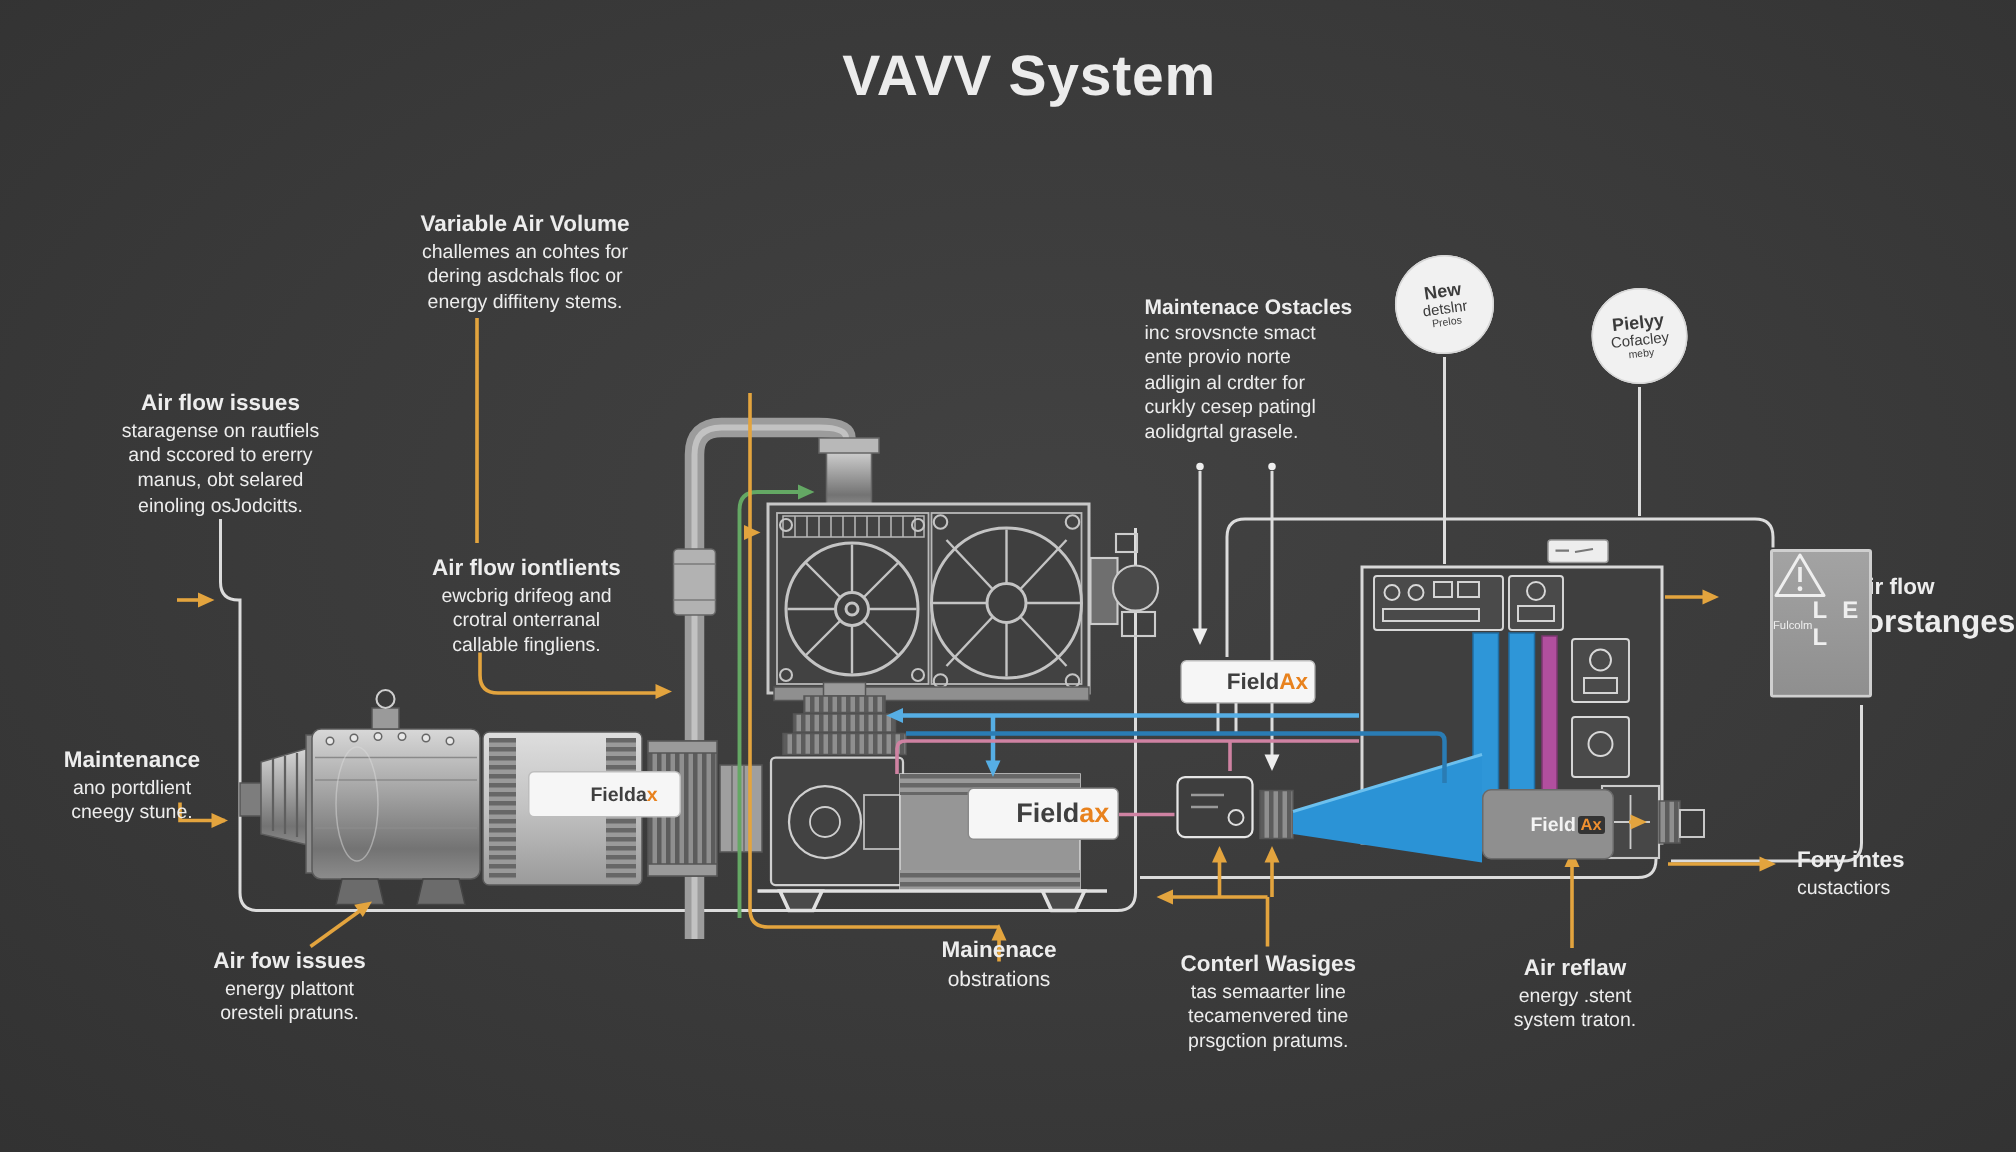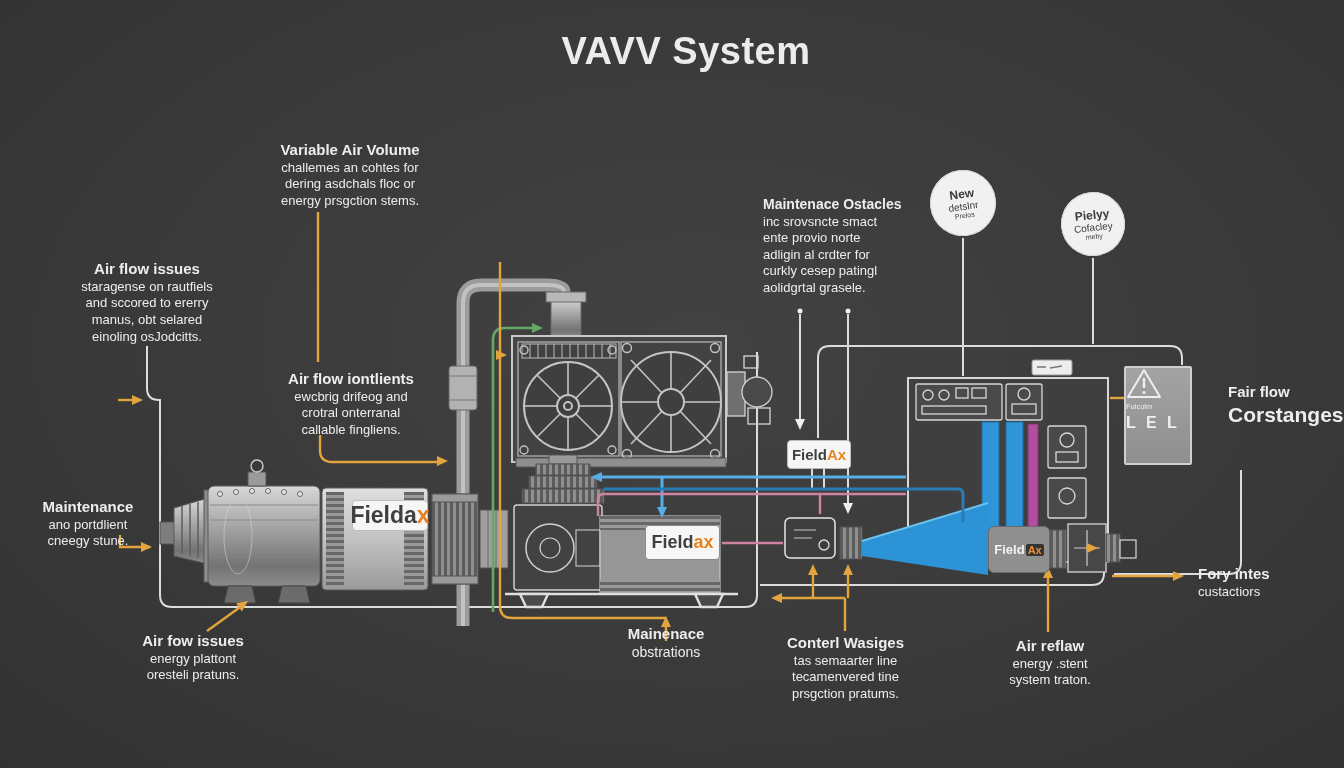--- a/index.html
+++ b/index.html
@@ -26,35 +26,35 @@
     display:flex;flex-direction:column;align-items:center;justify-content:center;
     box-shadow:0 0 0 1px #d6d6d6 inset;
   }
   .badge .l1{font-size:12px;font-weight:bold;}
   .badge .l2{font-size:10px;}
   .badge .l3{font-size:7px;}
   .badge-new{left:930px;top:170px;width:66px;height:66px;transform:rotate(-8deg);}
   .badge-piety{left:1061px;top:192px;width:64px;height:64px;transform:rotate(-6deg);}
   .fxcard{
     position:absolute;background:#f6f6f6;border-radius:4px;border:1px solid #bdbdbd;
-    display:flex;align-items:center;justify-content:center;font-weight:bold;color:#3f3f3f;
+    display:flex;align-items:center;justify-content:center;font-weight:bold;color:#3f3f3f;padding-left:26px;
   }
   .fxcard .ax{color:#e8821e;}
-  .fx-pump{left:352px;top:500px;width:74px;height:29px;font-size:23px;}
+  .fx-pump{left:352px;top:514px;width:74px;height:29px;font-size:13px;}
   .fx-mid{left:645px;top:525px;width:73px;height:33px;font-size:18px;border-color:#8a8a8a;}
   .fx-card{left:787px;top:440px;width:62px;height:27px;font-size:15px;}
   .fx-right{
     left:988px;top:526px;width:60px;height:45px;background:#8f8f8f;border:1px solid #6a6a6a;
     border-radius:6px;color:#f3f3f3;font-size:13px;
   }
   .fx-right .chip{background:#343434;color:#f09030;border-radius:2px;padding:0 2px;margin-left:1px;font-size:11px;}
   .sign{
-    position:absolute;left:1124px;top:366px;width:64px;height:95px;
+    position:absolute;left:1180px;top:366px;width:64px;height:95px;
     background:linear-gradient(#a3a3a3,#8f8f8f);border:2px solid #cfcfcf;border-radius:2px;
-    display:flex;flex-direction:column;justify-content:center;color:#efefef;
+    display:flex;flex-direction:row;align-items:center;justify-content:center;color:#efefef;
   }
   .sign .s1{font-size:7.5px;margin-top:2px;}
   .sign .s2{font-size:16px;font-weight:bold;letter-spacing:3px;margin-top:3px;}
 </style>
 </head>
 <body>
 
 <div class="stage">
 
   <svg width="1344" height="768" viewBox="0 0 1344 768">
@@ -317,21 +317,21 @@
       <polygon points="0,0 -11,-5 -11,5" fill="#56aee4" transform="translate(662,518) rotate(90)"></polygon>
     </g>
   </svg>
 
   <div class="title">VAVV System</div>
 
   <div class="note" style="left:270px;top:141px;width:160px;text-align:center;">
     <div class="t">Variable Air Volume</div>
     <div class="b">challemes an cohtes for
 dering asdchals floc or
-energy prsgction stems.</div>
+energy diffiteny stems.</div>
   </div>
 
   <div class="note" style="left:58px;top:260px;width:178px;">
     <div class="t">Air flow issues</div>
     <div class="b">staragense on rautfiels
 and sccored to ererry
 manus, obt selared
 einoling osJodcitts.</div>
   </div>
 

